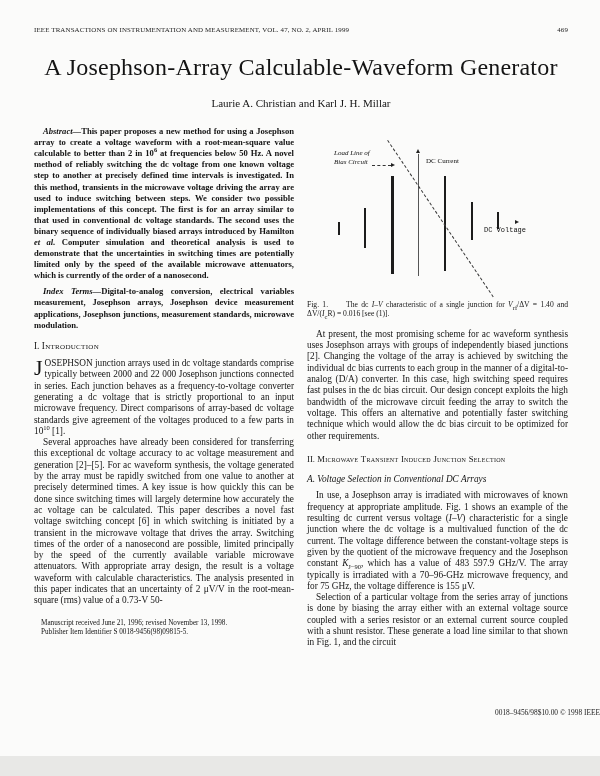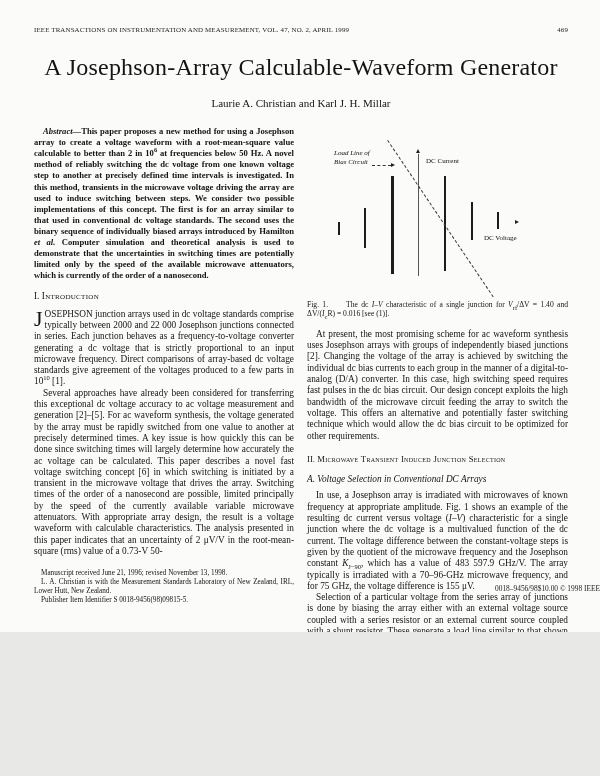--- a/index.html
+++ b/index.html
@@ -1,17 +1,17 @@
 <!DOCTYPE html>
 <html><head>
 <meta charset="utf-8">
 <style>
   html,body { margin:0; padding:0; background:#e8e8e6; }
   .page {
-    position:relative; width:600px; height:632px; margin:0 auto;
+    position:relative; width:600px; height:756px; margin:0 auto;
     background:#fbfbfa; color:#141414; overflow:hidden; box-sizing:border-box;
     padding:26px 32px 0 34px;
     font-family:"Liberation Serif", serif;
   }
   .running-head { display:flex; justify-content:space-between; font-size:6.9px; letter-spacing:.15px; color:#222; }
   .paper-title { text-align:center; font-size:24px; font-weight:400; margin-top:21px; letter-spacing:.2px; }
   .authors { text-align:center; font-size:11px; margin-top:13px; }
   .columns { display:flex; gap:13px; margin-top:17px; }
   .col { width:261px; text-align:justify; }
   .abstract, .index-terms { font-weight:bold; font-size:8.6px; line-height:11.1px; margin:0; text-indent:9px; }
@@ -56,34 +56,34 @@
   </div>
 
   <h1 class="paper-title">A Josephson-Array Calculable-Waveform Generator</h1>
   <div class="authors">Laurie A. Christian and Karl J. H. Millar</div>
 
   <div class="columns">
 
     <div class="col">
       <p class="abstract"><span class="lead-italic">Abstract—</span><span>This paper proposes a new method for using a Josephson array to create a voltage waveform with a root-mean-square value calculable to better than 2 in 10</span><sup class="exp">6</sup><span> at frequencies below 50 Hz. A novel method of reliably switching the dc voltage from one known voltage step to another at precisely defined time intervals is investigated. In this method, transients in the microwave voltage driving the array are used to induce switching between steps. We consider two possible implementations of this concept. The first is for an array similar to that used in conventional dc voltage standards. The second uses the binary sequence of individually biased arrays introduced by Hamilton </span><span class="etal">et al.</span><span> Computer simulation and theoretical analysis is used to demonstrate that the uncertainties in switching times are potentially limited only by the speed of the available microwave attenuators, which is currently of the order of a nanosecond.</span></p>
 
+      <p class="index-terms"><span class="lead-italic">Index Terms—</span><span>Digital-to-analog conversion, electrical variables measurement, Josephson arrays, Josephson device measurement applications, Josephson junctions, measurement standards, microwave modulation.</span></p>
 
       <div class="section-heading body-text">
         <span>I.</span>
         <span class="smallcaps">Introduction</span>
       </div>
 
       <div class="body-text">
         <p><span class="dropcap">J</span><span>OSEPHSON junction arrays used in dc voltage standards comprise typically between 2000 and 22 000 Josephson junctions connected in series. Each junction behaves as a frequency-to-voltage converter generating a dc voltage that is strictly proportional to an input microwave frequency. Direct comparisons of array-based dc voltage standards give agreement of the voltages produced to a few parts in 10</span><sup class="exp">10</sup><span> [1].</span></p>
         <p class="indent">Several approaches have already been considered for transferring this exceptional dc voltage accuracy to ac voltage measurement and generation [2]–[5]. For ac waveform synthesis, the voltage generated by the array must be rapidly switched from one value to another at precisely determined times. A key issue is how quickly this can be done since switching times will largely determine how accurately the ac voltage can be calculated. This paper describes a novel fast voltage switching concept [6] in which switching is initiated by a transient in the microwave voltage that drives the array. Switching times of the order of a nanosecond are possible, limited principally by the speed of the currently available variable microwave attenuators. With appropriate array design, the result is a voltage waveform with calculable characteristics. The analysis presented in this paper indicates that an uncertainty of 2 μV/V in the root-mean-square (rms) value of a 0.73-V 50-</p>
       </div>
 
       <div class="footnotes">
         <p>Manuscript received June 21, 1996; revised November 13, 1998.</p>
-        <p>L. A. Christian is with the Measurement Standards Laboratory of New Zealand, IRL, Lower Hutt, New Zealand.</p>
         <p>Publisher Item Identifier S 0018-9456(98)09815-5.</p>
       </div>
     </div>
 
     <div class="col">
 
       <div class="figure-box">
 
         <div class="step-bar" style="left:7px; top:96px; width:1.5px; height:13px;"></div>
         <div class="step-bar" style="left:33px; top:82px; width:2px; height:40px;"></div>
@@ -100,21 +100,21 @@
         <div class="leader"></div>
         <div class="arrow-right" style="left:60px; top:36.5px;"></div>
 
         <div class="arrow-right" style="left:184px; top:94px;"></div>
 
         <div class="fig-label it" style="left:3px; top:23px; width:62px;">
           <div>Load Line of</div>
           <div>Bias Circuit</div>
         </div>
         <div class="fig-label" style="left:95px; top:31px;">DC Current</div>
-        <div class="fig-label" style="left:153px; top:108px;">DC Voltage</div>
+        <div class="fig-label" style="left:153px; top:100px;font-family:Liberation Mono, monospace;">DC Voltage</div>
       </div>
 
       <p class="fig-caption"><span class="cap-fig">Fig. 1.</span><span>The dc </span><span class="var">I–V</span><span> characteristic of a single junction for </span><span class="var">V</span><sub class="sub">rf</sub><span>/ΔV = 1.40 and ΔV/(</span><span class="var">I</span><sub class="sub">c</sub><span>R) = 0.016 [see (1)].</span></p>
 
       <div class="body-text">
         <p class="indent">At present, the most promising scheme for ac waveform synthesis uses Josephson arrays with groups of independently biased junctions [2]. Changing the voltage of the array is achieved by switching the individual dc bias currents to each group in the manner of a digital-to-analog (D/A) converter. In this case, high switching speed requires fast pulses in the dc bias circuit. Our design concept exploits the high bandwidth of the microwave circuit feeding the array to switch the voltage. This offers an alternative and potentially faster switching technique which would allow the dc bias circuit to be optimized for other requirements.</p>
 
         <div class="section-heading sec2">
           <span>II.</span>
           <span class="smallcaps">Microwave Transient Induced Junction Selection</span>

